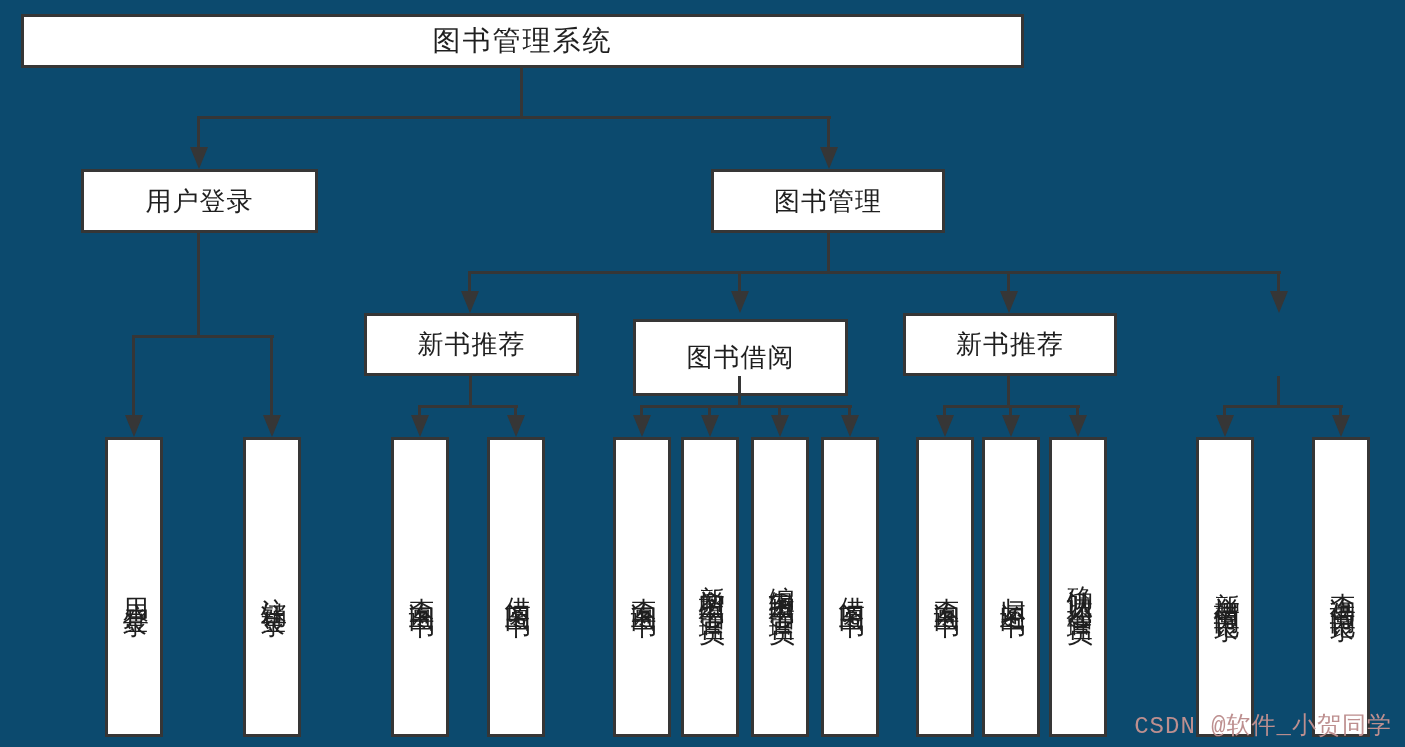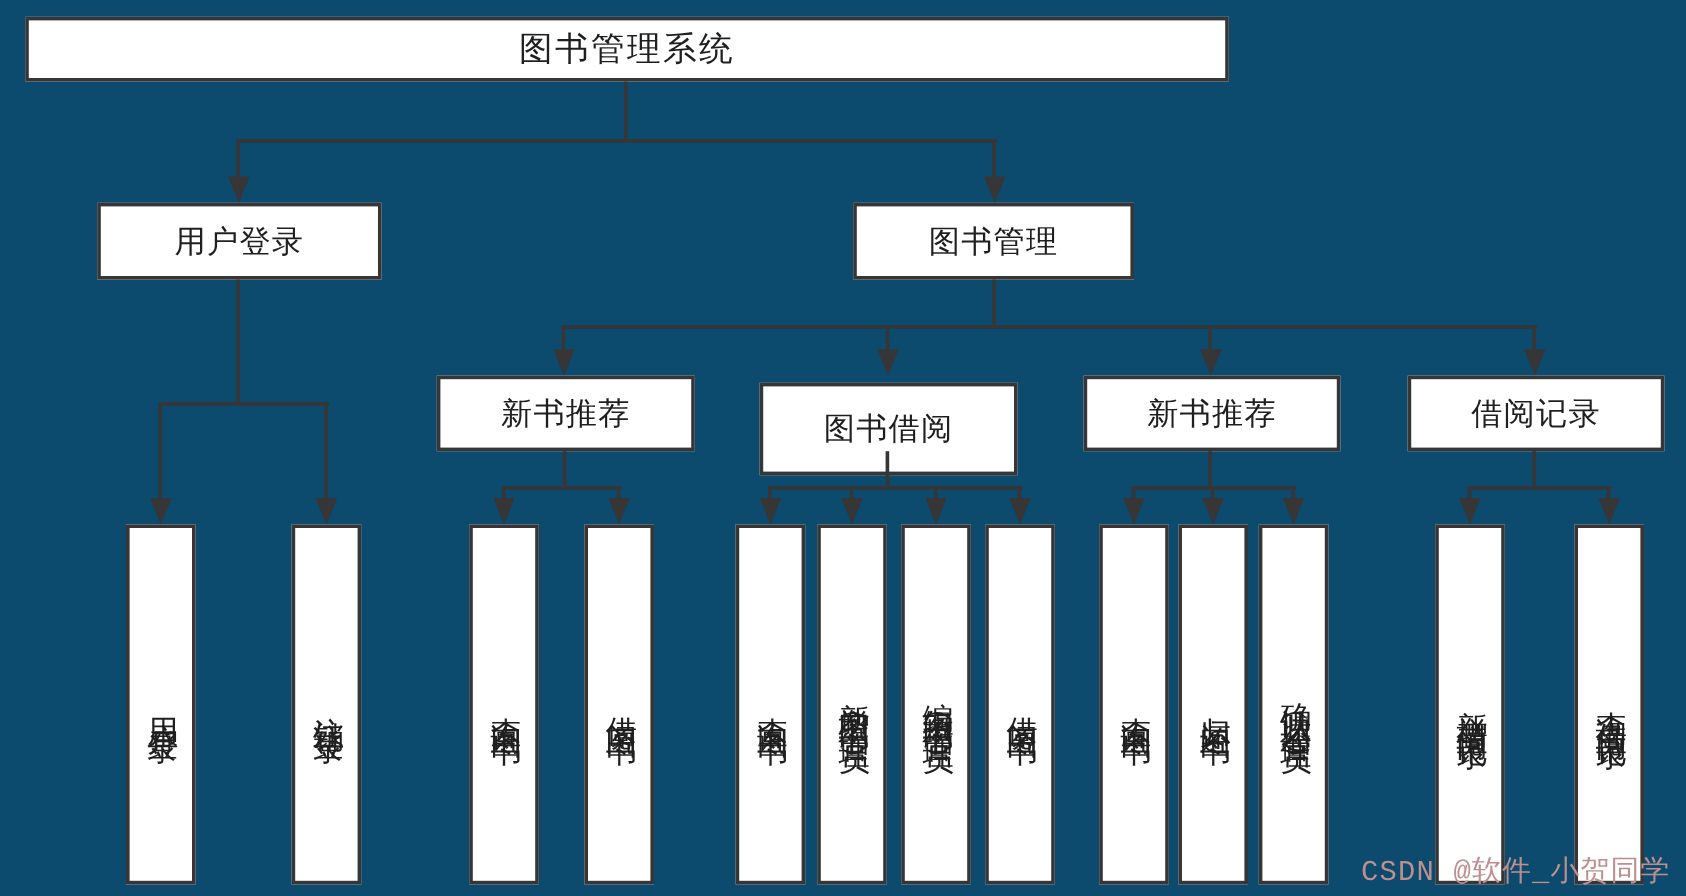--- a/index.html
+++ b/index.html
@@ -63,21 +63,20 @@
   <div class="node h" style="left:81px;top:169px;width:237px;height:64px;">用户登录</div>
 
   <div class="node h" style="left:364px;top:313px;width:215px;height:63px;">新书推荐</div>
 
   <div class="node h" style="left:711px;top:169px;width:234px;height:64px;">图书管理</div>
 
   <div class="node h" style="left:633px;top:319px;width:215px;height:77px;">图书借阅</div>
 
   <div class="node h" style="left:903px;top:313px;width:214px;height:63px;">新书推荐</div>
 
-  <div class="node h" style="left:1173px;top:313px;width:214px;height:63px;">借阅记录</div>
 
   <div class="node v" style="left:105px;top:437px;width:58px;height:300px;">用户登录</div>
 
   <div class="node v" style="left:243px;top:437px;width:58px;height:300px;">注销登录</div>
 
   <div class="node v" style="left:391px;top:437px;width:58px;height:300px;">查询图书</div>
 
   <div class="node v" style="left:487px;top:437px;width:58px;height:300px;">借阅图书</div>
 
   <div class="node v" style="left:613px;top:437px;width:58px;height:300px;">查询图书</div>

